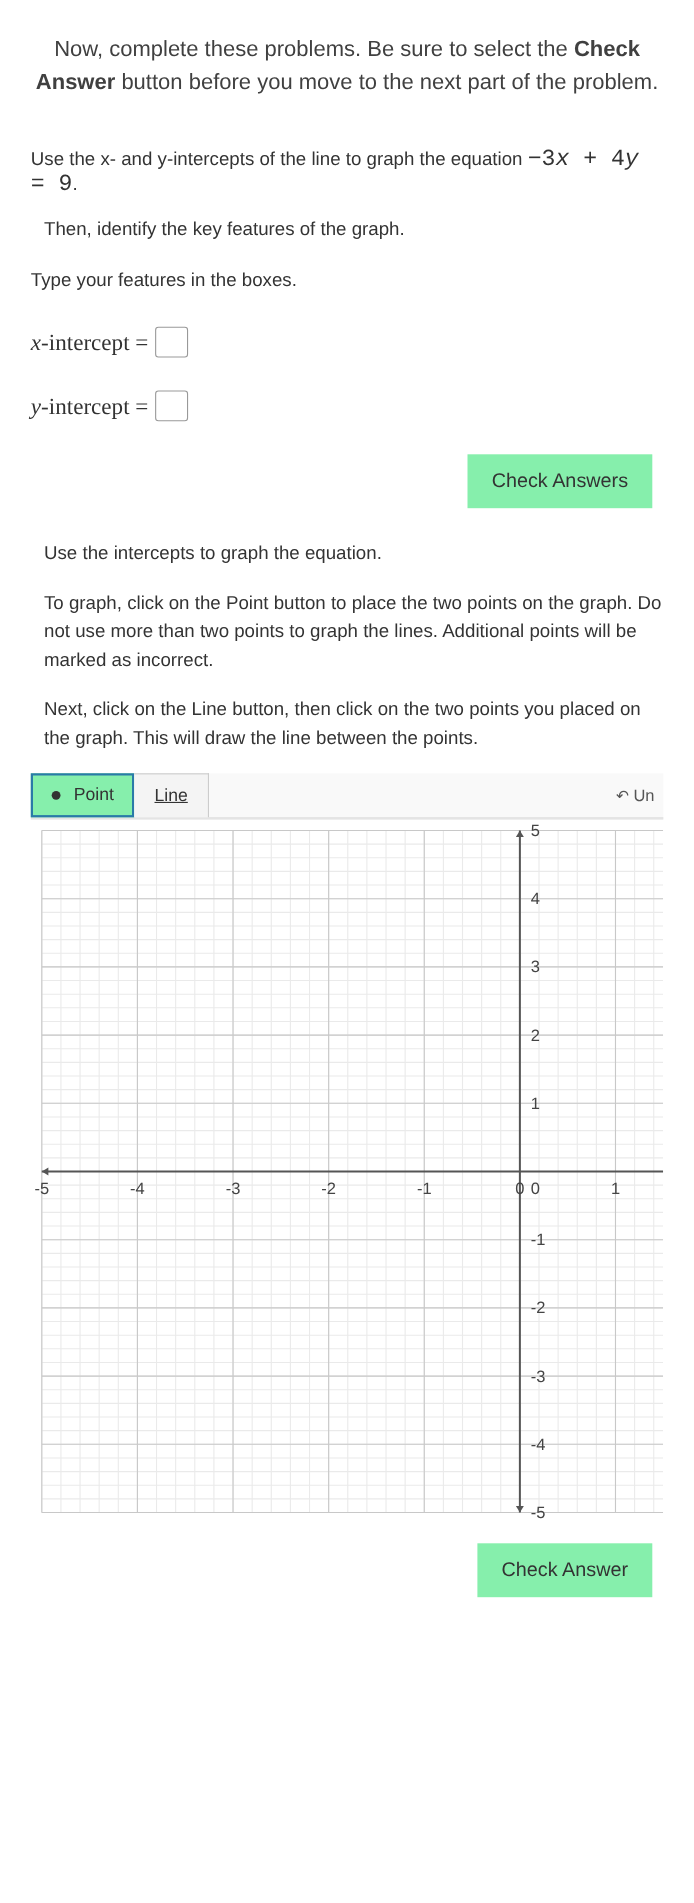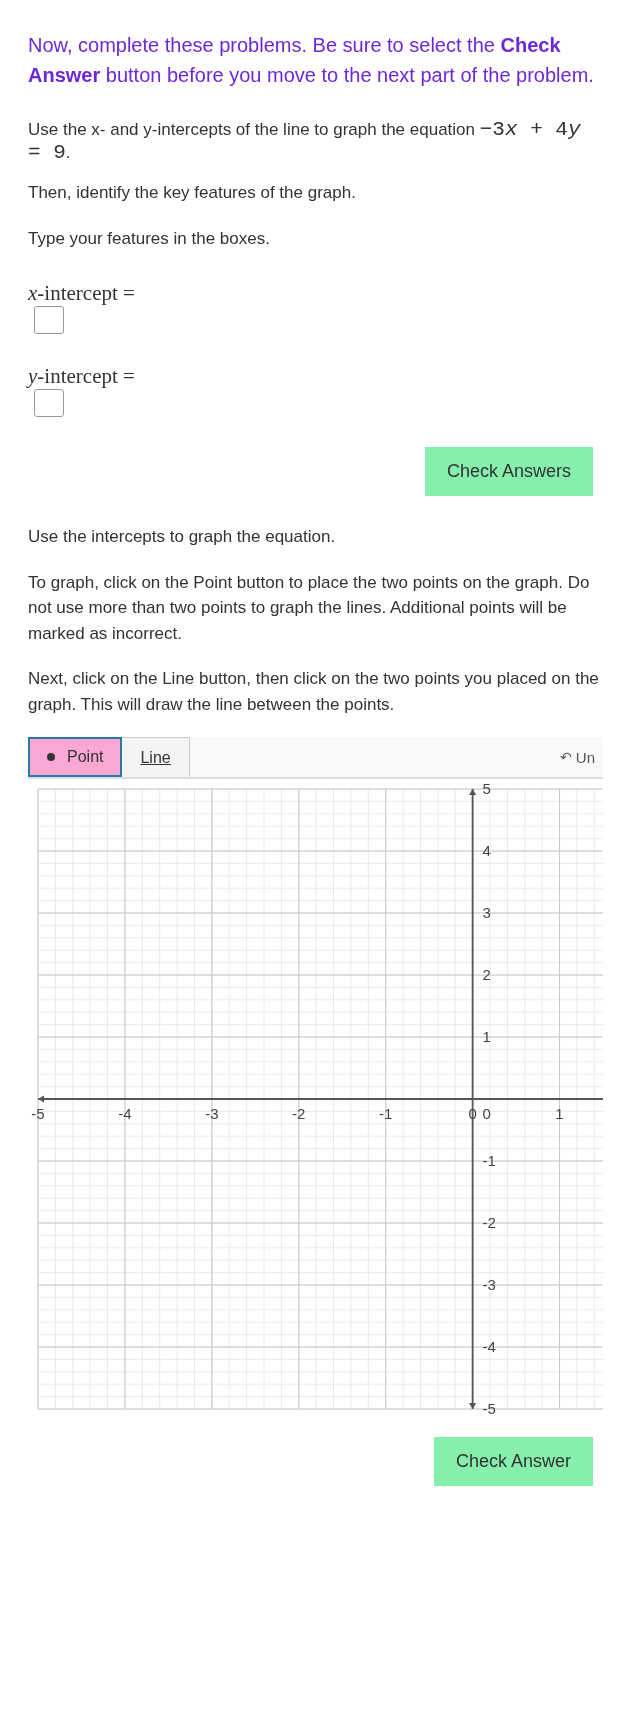--- a/index.html
+++ b/index.html
@@ -3,27 +3,27 @@
 <meta charset="utf-8">
 <style>
   * { box-sizing: border-box; margin: 0; padding: 0; }
   body {
     font-family: -apple-system, BlinkMacSystemFont, "Segoe UI", Helvetica, Arial, sans-serif;
     color: #333;
     width: 631px;
     padding: 30px 28px 40px 28px;
     background: #fff;
   }
-  .intro { font-size: 20px; line-height: 1.5; margin-bottom: 28px; color: #6d28d9; }
+  .intro { font-size: 20px; line-height: 1.5; margin-bottom: 44px; color: #404040; text-align: center; }
   .intro .bold { font-weight: 700; }
   .instr { font-size: 17px; line-height: 1.5; margin-bottom: 12px; color: #333; }
   .eq-line { font-size: 17px; margin-bottom: 16px; }
   .math { font-family: Liberation Mono, monospace; font-size: 21px; }
-  .section-gap { margin-bottom: 20px; }
-  .intercept-row { display:flex; margin: 30px 0 10px 0; flex-direction: column; }
+  .section-gap { margin-bottom: 20px; margin-left: 12px; }
+  .intercept-row { display:flex; align-items:center; margin: 30px 0 10px 0; }
   .intercept-label { font-family: Georgia, "Times New Roman", serif; font-size: 21px; }
   .intercept-label .var { font-style: italic; }
   .input-box {
     width: 30px; height: 28px;
     border: 1px solid #999;
     border-radius: 3px;
     margin-left: 6px;
     font-size: 16px;
     padding: 2px;
   }
@@ -40,21 +40,21 @@
   .tool-btn {
     padding: 10px 18px;
     font-size: 16px;
     background: #f4f4f4;
     border: 1px solid #ccc;
     border-bottom: none;
     cursor: pointer;
     display:flex; align-items:center; gap:8px;
     color:#333;
   }
-  .tool-btn.active { background: #f9a8d4; border: 2px solid #2a7aa8; padding: 9px 17px; gap: 12px; }
+  .tool-btn.active { background: #86efac; border: 2px solid #2a7aa8; padding: 9px 17px; gap: 12px; }
   .tool-btn.inactive { border-left:none;text-decoration:underline; }
   .tool-dot { width:8px; height:8px; border-radius:50%; background:#333; display:inline-block;}
   .undo-btn {
     margin-left:auto; padding:10px 8px; font-size:15px; color:#555;
     background:none; border:none; display:flex; align-items:center; gap:4px; cursor:pointer;
   }
   .undo-arrow { font-size:14px; }
   .graph-wrap { width:100%; overflow:hidden; border-top:1px solid #ddd; }
   svg { display:block; }
 </style>

